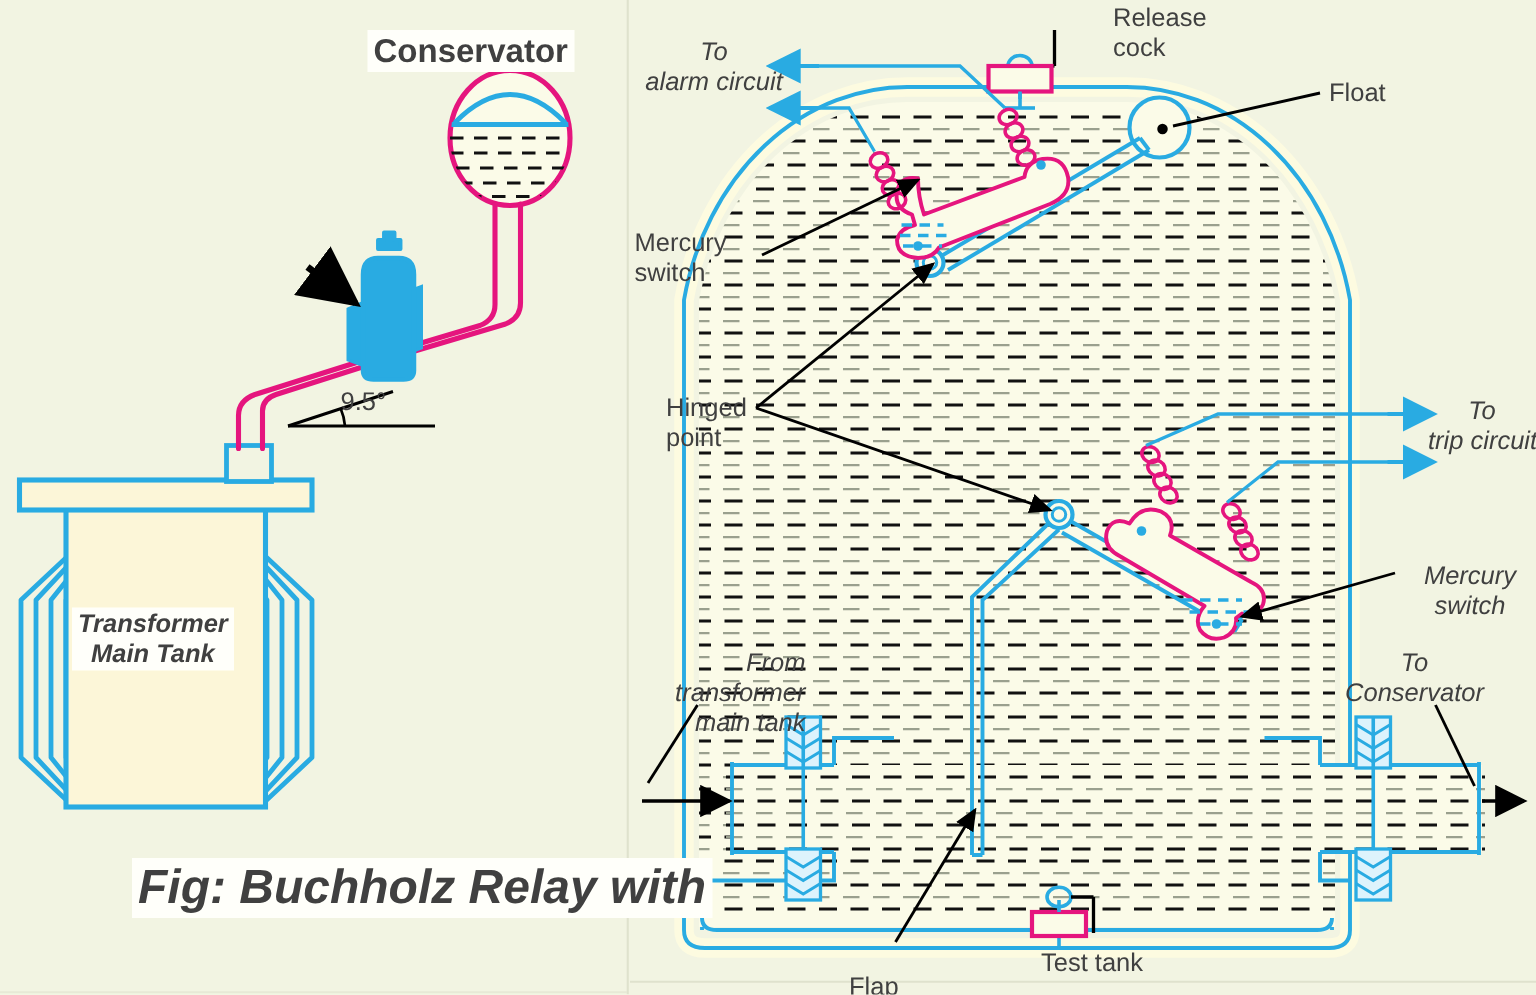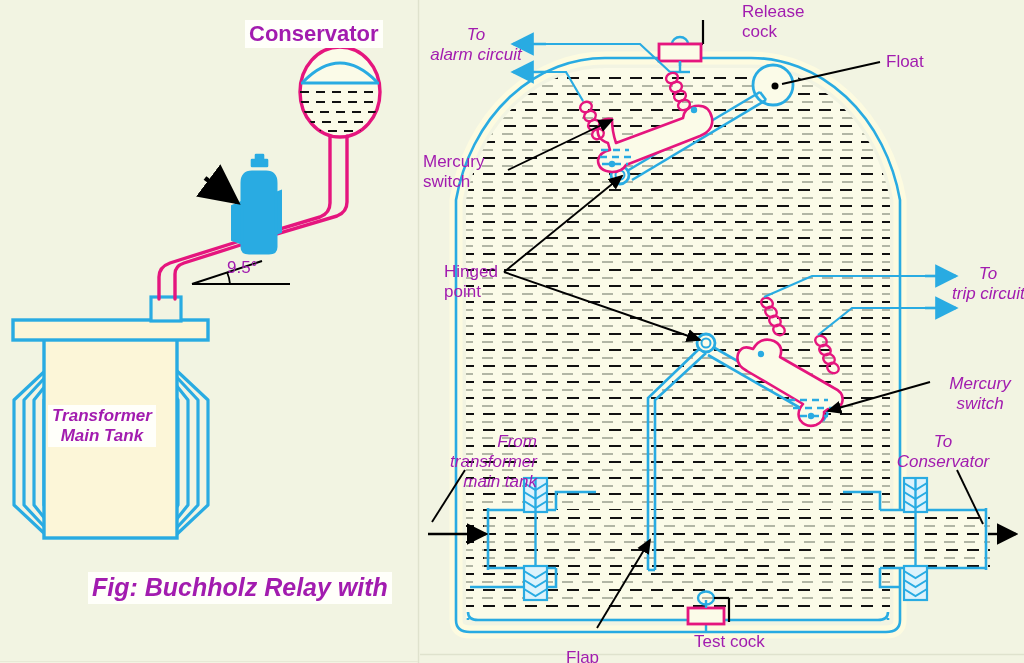--- a/index.html
+++ b/index.html
@@ -8,21 +8,21 @@
     width:1024px;height:663px;
     background:#f2f4e2;
     font-family:"Liberation Sans", sans-serif;
     overflow:hidden;
     position:relative;
   }
   #root{position:relative;width:1024px;height:663px;}
   svg.layer{position:absolute;left:0;top:0;width:1024px;height:663px;}
   .lbl{
     position:absolute;
-    color:#a21caf;
+    color:#404040;
     line-height:1.18;
     white-space:pre;
     -webkit-font-smoothing:antialiased;
   }
   .lbl.boxed{background:#fffffa;padding:1px 4px;}
   .lbl-right{font-size:17px;}
   .lbl-bold{font-weight:bold;}
   .center{text-align:center;font-style:italic;}
 </style>
 </head>
@@ -421,21 +421,21 @@
     </g>
   </svg>
 
   <div class="lbl boxed lbl-bold" style="left:245px;top:20px;font-size:22px;">Conservator</div>
 
 
   <div class="lbl" style="left:227px;top:258px;font-size:17px;">9.5°</div>
 
   <div class="lbl boxed center" style="left:48px;top:405px;font-size:17px;font-weight:bold;"><span>Transformer</span><br><span>Main Tank</span></div>
 
-  <div class="lbl boxed center lbl-bold" style="left:88px;top:572px;font-size:25px;"><span>Fig: Buchholz Relay with</span><br></div>
+  <div class="lbl boxed center lbl-bold" style="left:88px;top:572px;font-size:32px;"><span>Fig: Buchholz Relay with</span><br></div>
 
   <div class="lbl lbl-right center" style="left:424px;top:25px;width:104px;"><span>To</span><br><span>alarm circuit</span></div>
 
   <div class="lbl lbl-right" style="left:742px;top:2px;"><span>Release</span><br><span>cock</span></div>
 
   <div class="lbl lbl-right" style="left:886px;top:52px;">Float</div>
 
   <div class="lbl lbl-right" style="left:423px;top:152px;"><span>Mercury</span><br><span>switch</span></div>
 
   <div class="lbl lbl-right" style="left:444px;top:262px;"><span>Hinged</span><br><span>point</span></div>
@@ -443,15 +443,15 @@
   <div class="lbl lbl-right center" style="left:952px;top:264px;width:72px;"><span>To</span><br><span>trip circuit</span></div>
 
   <div class="lbl lbl-right center" style="left:936px;top:374px;width:88px;"><span>Mercury</span><br><span>switch</span></div>
 
   <div class="lbl lbl-right center" style="left:425px;top:432px;width:112px;text-align:right;"><span>From</span><br><span>transformer</span><br><span>main tank</span></div>
 
   <div class="lbl lbl-right center" style="left:884px;top:432px;width:118px;"><span>To</span><br><span>Conservator</span></div>
 
   <div class="lbl lbl-right" style="left:566px;top:648px;">Flap</div>
 
-  <div class="lbl lbl-right" style="left:694px;top:632px;">Test cock</div>
+  <div class="lbl lbl-right" style="left:694px;top:632px;">Test tank</div>
 
 </div>
 
 </body></html>

